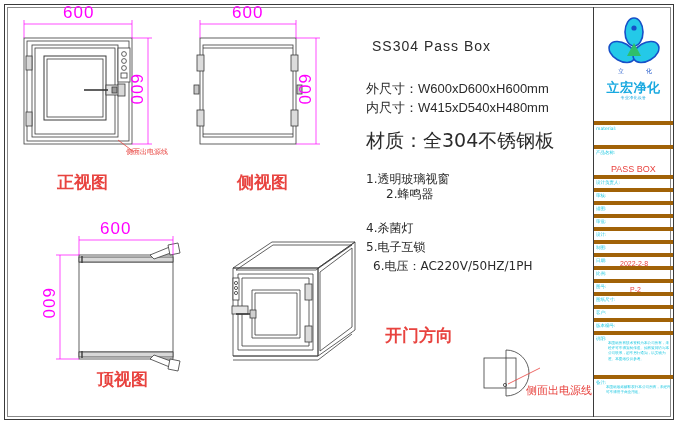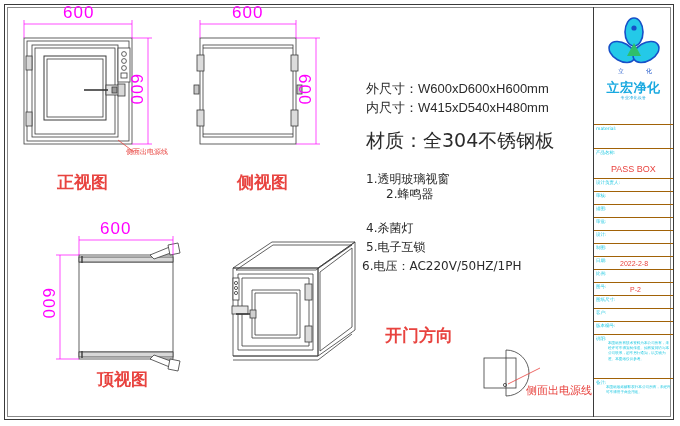--- a/index.html
+++ b/index.html
@@ -27,21 +27,21 @@
 
   .spec{position:absolute;color:#2b2b2b;white-space:nowrap;}
   .spec.title{font-size:14px;letter-spacing:1px;}
   .spec.dim{font-size:13px;}
   .spec.mat{font-size:19px;font-family:"DejaVu Sans",sans-serif;}
   .spec.item{font-size:12px;font-family:"DejaVu Sans",sans-serif;}
 
   
   .tb{position:absolute;right:7px;top:7px;width:80px;height:410px;
       border-left:1px solid #3a3a3a;box-sizing:border-box;}
-  .tbrow{border-bottom:1px solid #a16207;box-sizing:border-box;
+  .tbrow{border-bottom:4px solid #a16207;box-sizing:border-box;
          position:relative;width:100%;}
   .tblab{position:absolute;left:2px;top:1px;font-size:4.5px;color:#19c6e0;
          font-family:"DejaVu Sans",sans-serif;white-space:nowrap;}
   .tbval{position:absolute;font-size:7px;color:#e8433f;font-weight:normal;
          font-family:"Liberation Sans",sans-serif;white-space:nowrap;}
   .tbnote{position:absolute;left:14px;top:6px;right:2px;font-size:3.6px;
           line-height:1.45;color:#19c6e0;font-family:"DejaVu Sans",sans-serif;}
   .logo-cell{height:118px;display:block;position:relative;}
   .logo-name{position:absolute;left:0;right:0;top:72px;text-align:center;
              font-size:13px;color:#19a9e0;font-weight:bold;
@@ -198,29 +198,30 @@
   <div class="dimtxt vert" style="left:58px;top:288px;">600</div>
 
   <div class="viewlbl" style="left:57px;top:171px;">正视图</div>
   <div class="viewlbl" style="left:237px;top:171px;">侧视图</div>
   <div class="viewlbl" style="left:97px;top:368px;">顶视图</div>
   <div class="viewlbl" style="left:385px;top:324px;">开门方向</div>
 
   <div class="leadtxt" style="left:126px;top:147px;">侧面出电源线</div>
   <div class="leadtxt big" style="left:526px;top:383px;">侧面出电源线</div>
 
+  <div class="spec title" style="left:372px;top:38px;">SS304 Pass Box</div>
   <div class="spec dim" style="left:366px;top:80px;">外尺寸：W600xD600xH600mm</div>
   <div class="spec dim" style="left:366px;top:99px;">内尺寸：W415xD540xH480mm</div>
   <div class="spec mat" style="left:366px;top:128px;">材质：全304不锈钢板</div>
 
   <div class="spec item" style="left:366px;top:171px;">1.透明玻璃视窗</div>
   <div class="spec item" style="left:366px;top:186px;margin-left:20px;">2.蜂鸣器</div>
   <div class="spec item" style="left:366px;top:220px;">4.杀菌灯</div>
   <div class="spec item" style="left:366px;top:239px;">5.电子互锁</div>
-  <div class="spec item" style="left:362px;top:258px;">6.电压：AC220V/50HZ/1PH</div>
+  <div class="spec item" style="left:373px;top:258px;">6.电压：AC220V/50HZ/1PH</div>
 
   <div class="tb">
 
     <div class="tbrow logo-cell">
       <svg viewBox="0 0 80 74" style="position:absolute;left:0;top:4px;width:80px;height:74px;">
         <g transform="translate(40,34)">
           <g stroke="#1650c8" stroke-width="1.6" fill="#24c9e8">
             <ellipse cx="0" cy="-13" rx="9" ry="14"></ellipse>
             <ellipse cx="-12" cy="7" rx="9" ry="14" transform="rotate(-60 -12 7)"></ellipse>
             <ellipse cx="12" cy="7" rx="9" ry="14" transform="rotate(60 12 7)"></ellipse>

